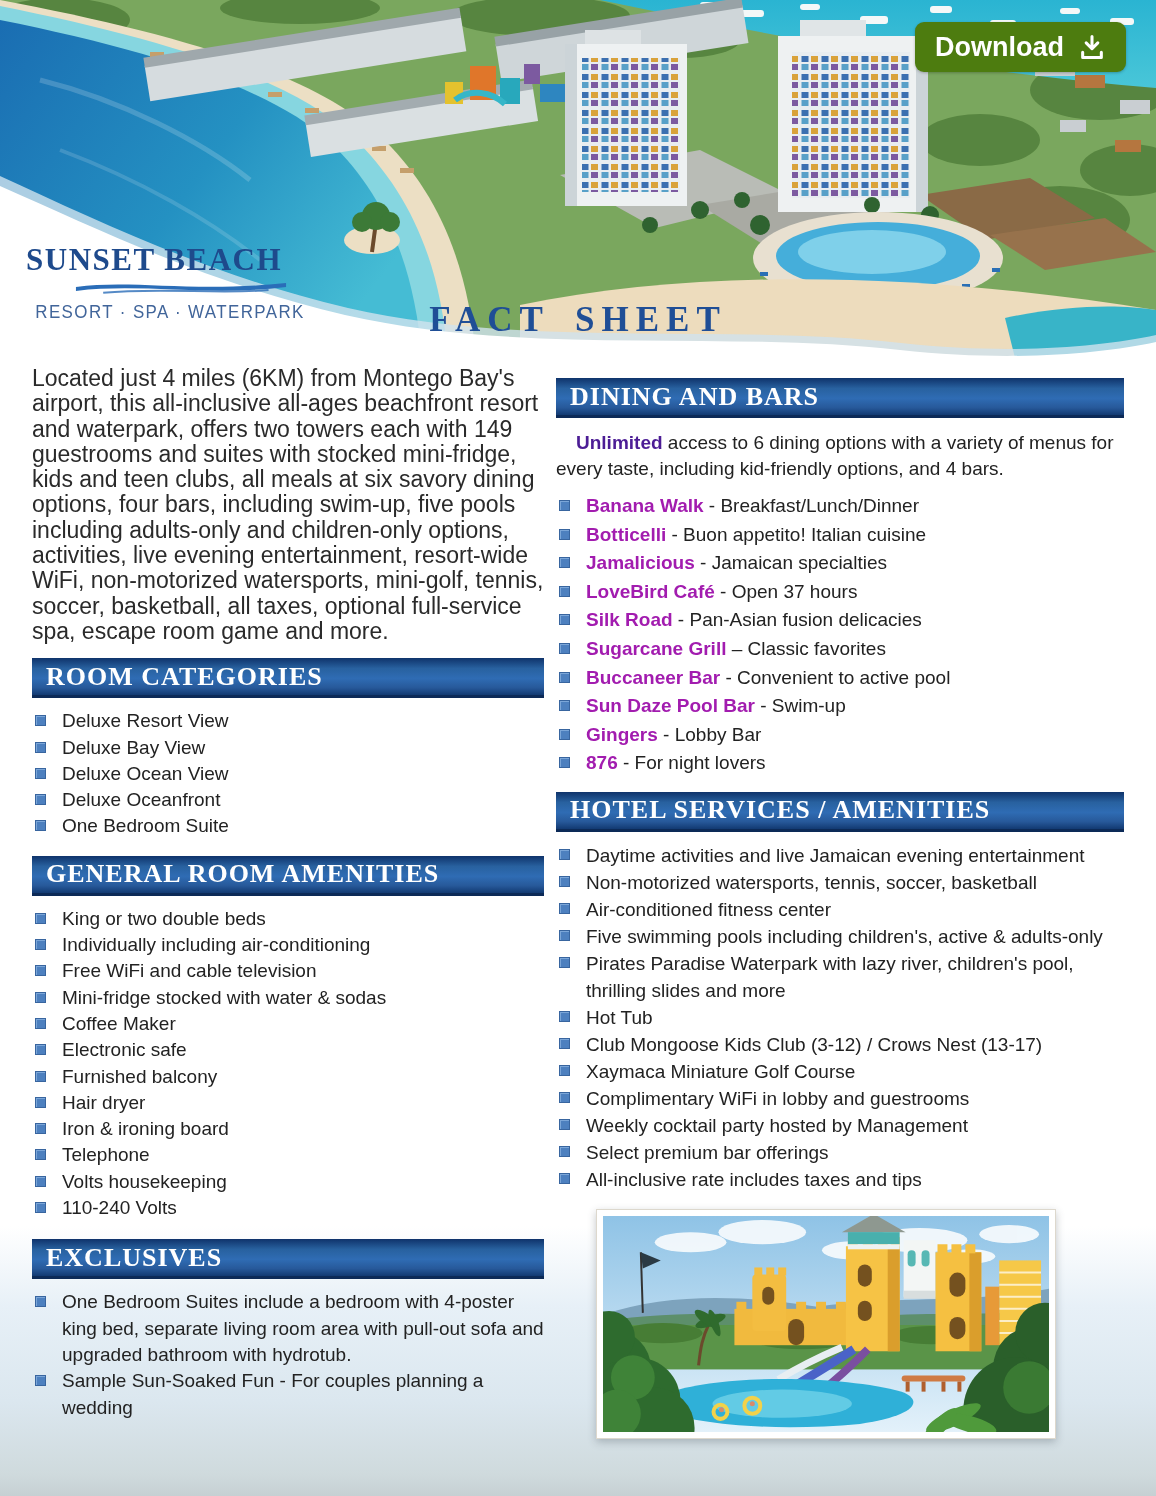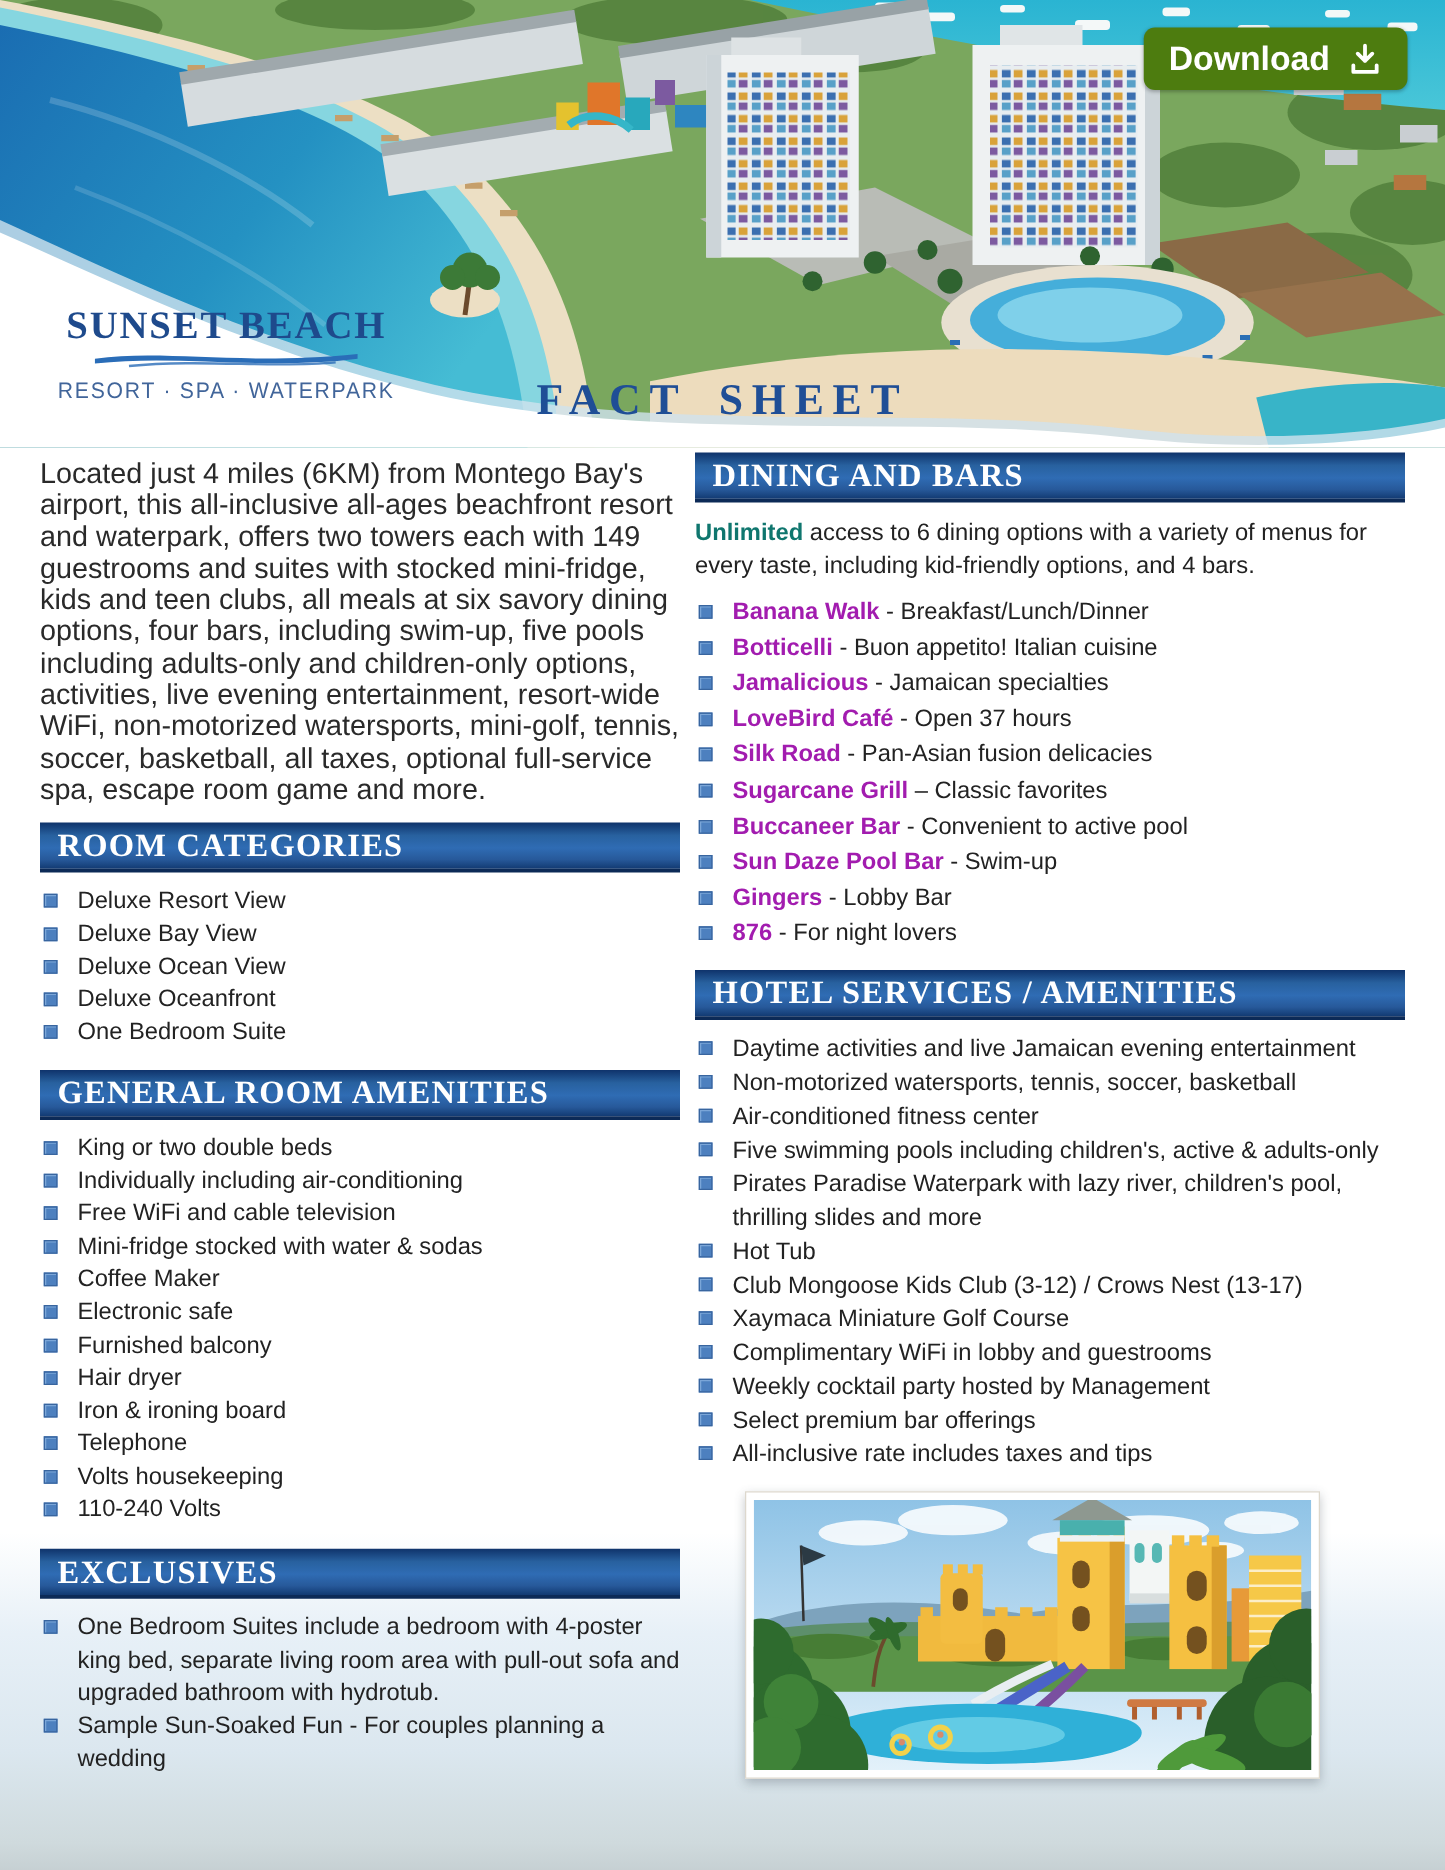--- a/index.html
+++ b/index.html
@@ -11,21 +11,21 @@
   
   .hero{position:absolute;left:0;top:0;width:1156px;height:358px;}
   .hero>svg{display:block;width:100%;height:100%;}
   .download-btn{
     position:absolute;top:22px;right:30px;height:50px;padding:0 20px;
     background:#4d7c0f;border:none;border-radius:9px;color:#fff;
     font-size:27px;font-weight:bold;font-family:"Liberation Sans", sans-serif;
     display:flex;align-items:center;gap:14px;cursor:pointer;
     box-shadow:0 1px 3px rgba(0,0,0,.25);
   }
-  .logo{position:absolute;left:26px;top:242px;width:310px;text-align:center;}
+  .logo{position:absolute;left:26px;top:242px;width:310px;text-align:left;}
   .logo-name{
     font-family:"Liberation Serif", serif;font-size:31px;font-weight:bold;
     color:#1e4a8c;letter-spacing:1.5px;white-space:nowrap;
   }
   .logo-swoosh{display:block;margin:0 auto;}
   .logo-tagline{
     margin-top:6px;font-size:18px;color:#41659a;letter-spacing:1.5px;
     transform:scaleX(.94);transform-origin:center;white-space:nowrap;
   }
   .page-title{
@@ -42,42 +42,42 @@
   
   .col-left{position:absolute;left:32px;top:366px;width:512px;}
   .col-right{position:absolute;left:556px;top:362px;width:568px;}
   .intro{margin:0;font-size:23px;line-height:25.3px;color:#2a2a2a;}
   .bar{
     height:40px;box-sizing:border-box;display:flex;align-items:center;
     padding:0 14px;margin-top:14px;
     background:linear-gradient(180deg,#0f336b 0%,#28619f 28%,#2f6cb4 55%,#27599a 80%,#123a72 100%);
     border-bottom:3px solid #0c2a57;
   }
-  .bar-first{margin-top:0;}
+  .bar-first{margin-top:16px;}
   .mt16{margin-top:16px;}
   .mt18{margin-top:18px;}
   .bar span{
     font-family:"Liberation Serif", serif;color:#ffffff;font-size:26px;
     font-weight:bold;letter-spacing:1px;white-space:nowrap;
   }
   ul.blist{list-style:none;margin:10px 0 0;padding:0;}
   .blist li{
     position:relative;padding-left:30px;font-size:19px;line-height:26.3px;color:#222;
   }
   .blist li::before{
     content:"";position:absolute;left:3px;top:7px;width:11px;height:11px;
     background:#4d80bf;border:1px solid #38659f;box-sizing:border-box;
     box-shadow:inset 1px 1px 0 #7ba6d8;
   }
   .dining li{line-height:28.6px;}
   .dining li::before{top:8px;}
   .services li{line-height:27px;}
   .venue{font-weight:bold;color:#a21caf;}
   .dining-intro{margin:12px 0 0;font-size:19px;line-height:26px;color:#222;}
-  .dining-intro b{color:#0f766e;}
+  .dining-intro b{color:#4c1d95;margin-left:20px;}
   
   .photo-frame{
     margin:16px 0 0 40px;width:460px;height:230px;box-sizing:border-box;
     background:#fff;border:1px solid #ddd8cd;padding:6px;
     box-shadow:0 3px 8px rgba(60,70,80,.3);
   }
   .photo-frame svg{display:block;width:100%;height:100%;}
 </style>
 </head>
 <body>

